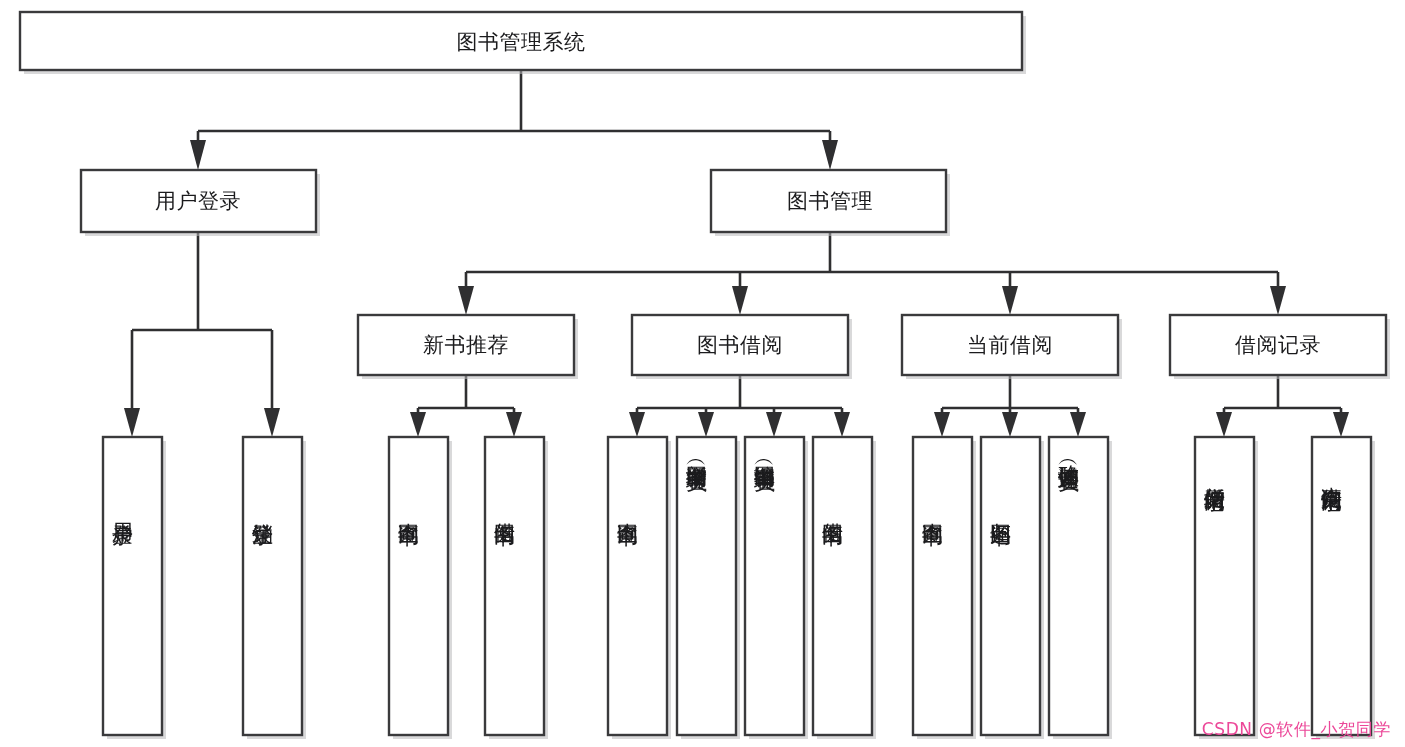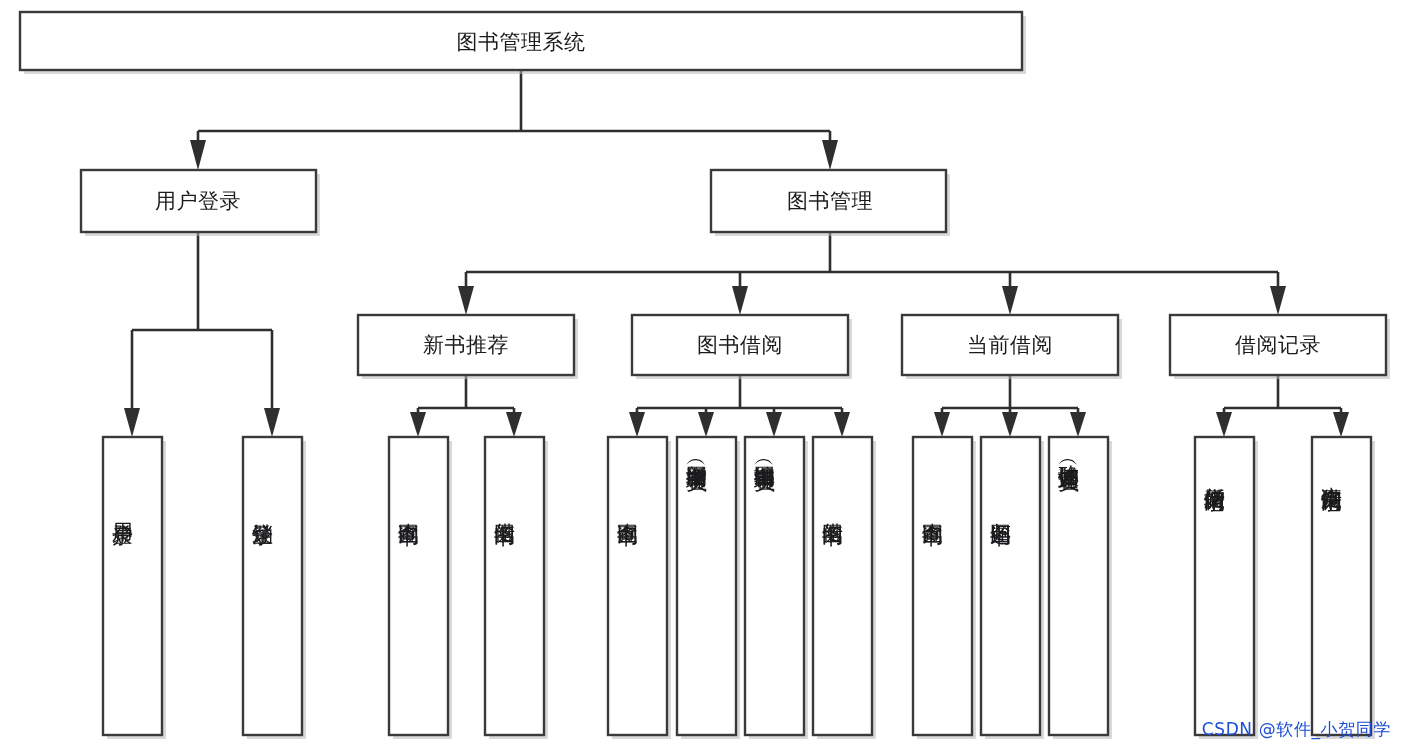--- a/index.html
+++ b/index.html
@@ -69,21 +69,21 @@
     white-space: nowrap;
     text-align: start;
     pointer-events: none;
   }
   .watermark {
     position: absolute;
     right: 14px;
     bottom: 6px;
     font-family: "DejaVu Sans", "Liberation Sans", sans-serif;
     font-size: 17px;
-    color: #1d4ed8;
+    color: #ec4899;
     letter-spacing: 0.6px;
     white-space: nowrap;
   }
 </style>
 </head>
 <body>
 
 <div id="diagram-root">
 
   <svg id="diagram-svg" viewBox="0 0 1405 747">

